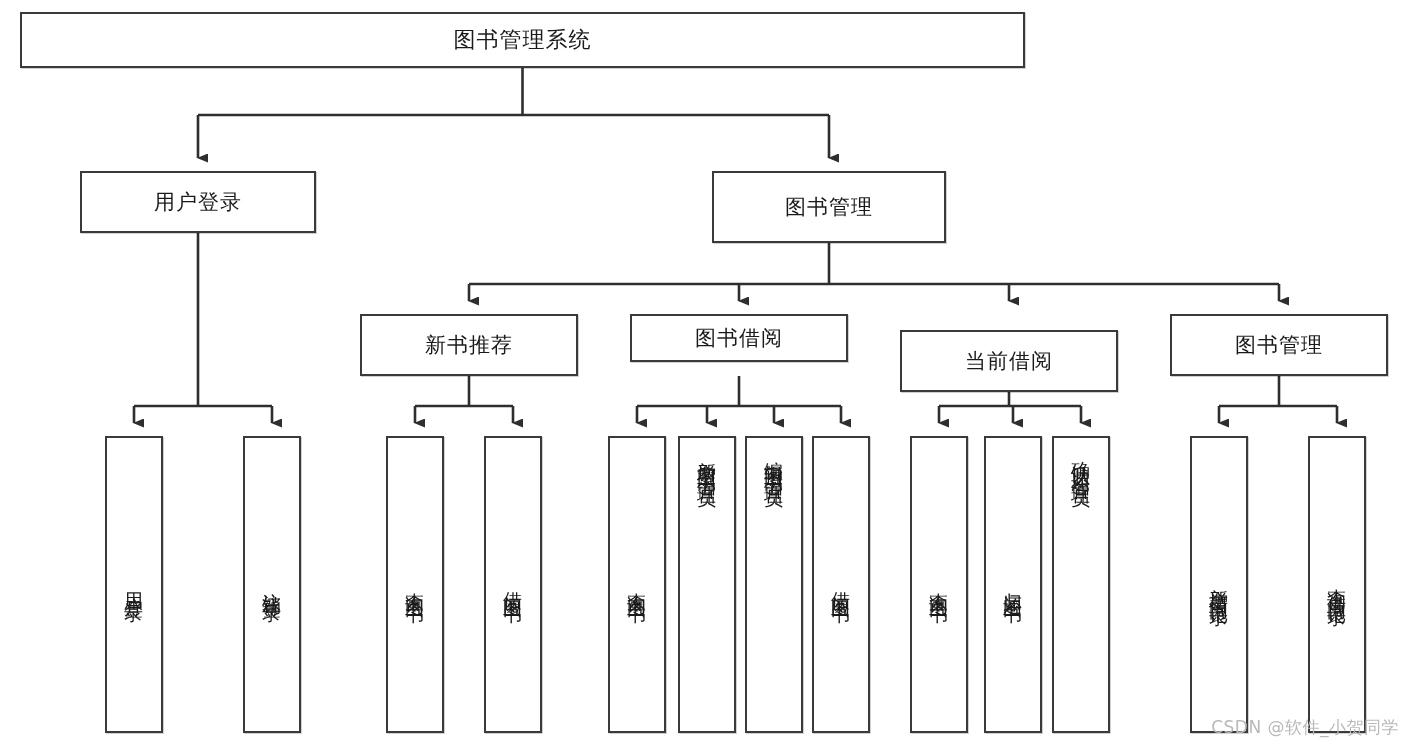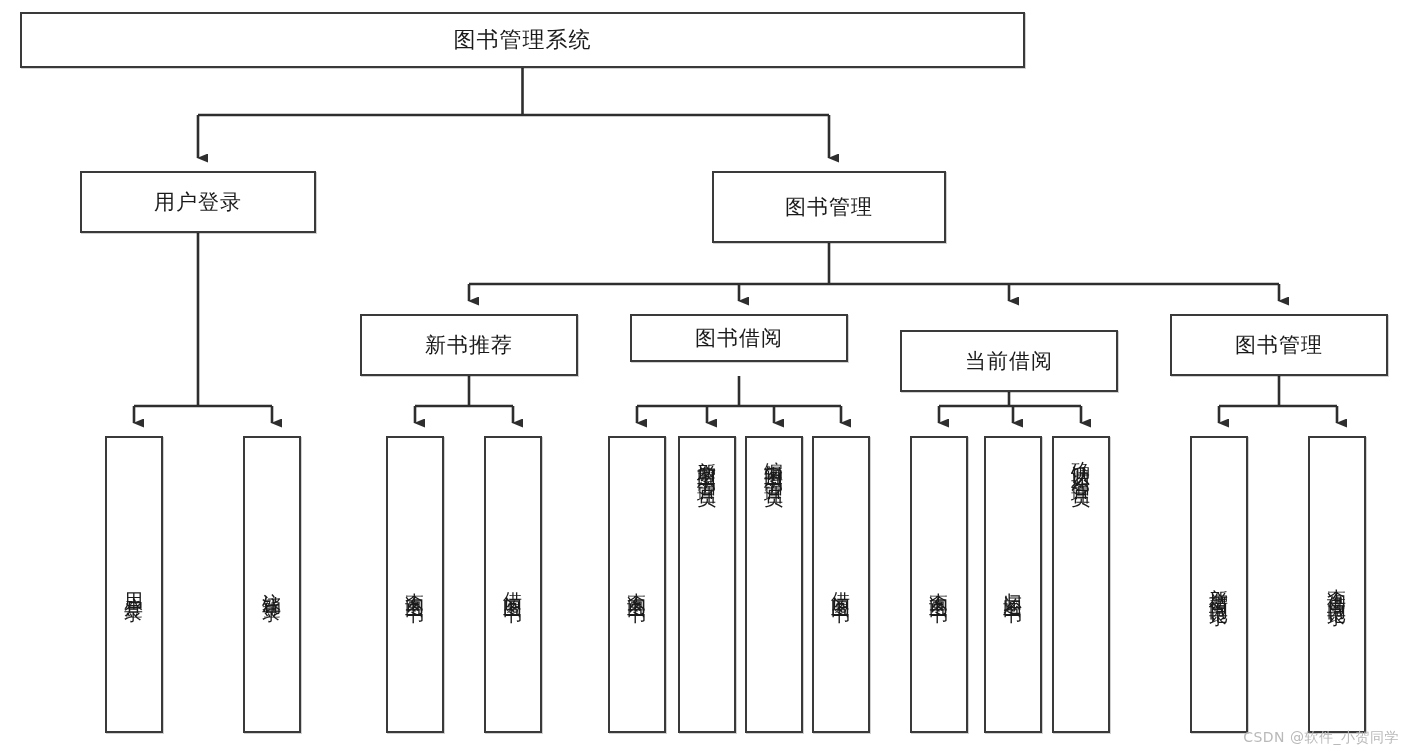--- a/index.html
+++ b/index.html
@@ -51,22 +51,22 @@
   }
   .node.vert.tall {
     justify-content: flex-start;
   }
   .node-label {
     white-space: pre;
   }
   .watermark {
     position: absolute;
     right: 6px;
-    bottom: 0;
-    font-size: 14px;
+    bottom: 8px;
+    font-size: 17px;
     color: #b9b9b9;
     letter-spacing: 0.5px;
     white-space: nowrap;
   }
 </style>
 </head>
 <body>
 
 <div id="canvas">
   <svg class="edges" viewBox="0 0 1405 747">

